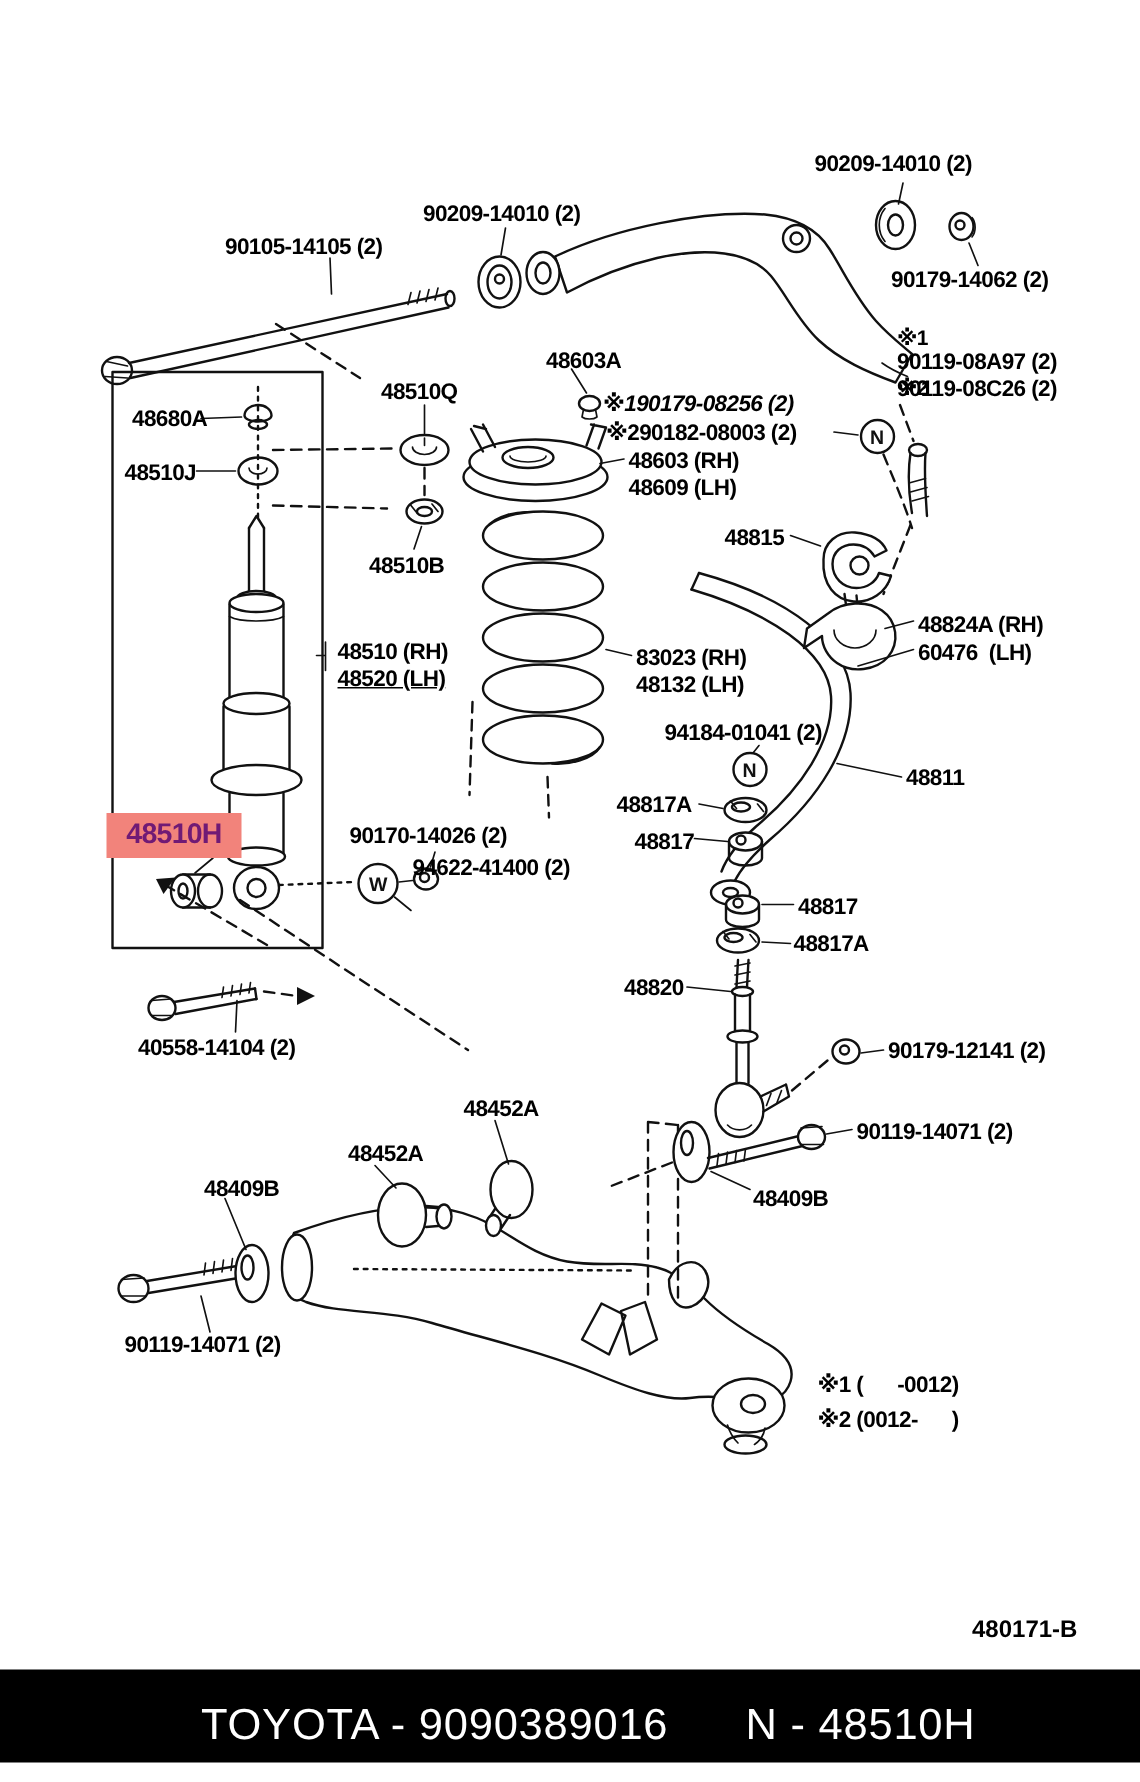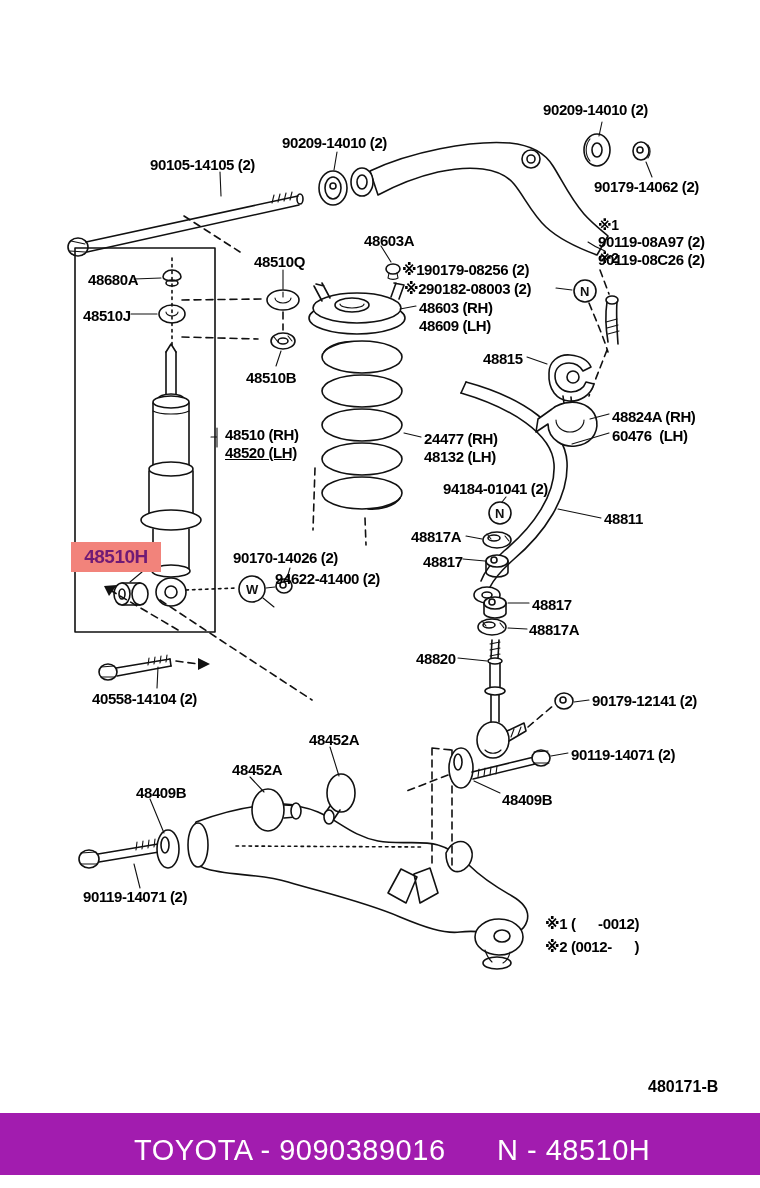--- a/index.html
+++ b/index.html
@@ -6,21 +6,21 @@
   #stage{position:relative;width:760px;height:1188px;background:#ffffff;overflow:hidden;
          font-family:"Liberation Sans","DejaVu Sans",sans-serif;}
   #art{position:absolute;left:0;top:0;z-index:1;}
   .lbl{position:absolute;font:bold 15px/1.15 "Liberation Sans","DejaVu Sans",sans-serif;
        color:#000;white-space:pre;letter-spacing:-0.4px;z-index:2;}
   .lbl.sm{font-size:14px;}
   .hl{position:absolute;left:71px;top:542px;width:90px;height:30px;background:#f2837b;
       display:flex;align-items:center;justify-content:center;z-index:2;
       font:bold 19px "Liberation Sans","DejaVu Sans",sans-serif;color:#701a75;letter-spacing:-0.5px;}
   .figcode{position:absolute;left:648px;top:1078px;font:bold 16px "Liberation Sans","DejaVu Sans",sans-serif;z-index:2;}
-  #footerbar{position:absolute;left:0;top:1113px;width:760px;height:62px;background:#a21caf;z-index:3;}
+  #footerbar{position:absolute;left:0;top:1113px;width:760px;height:62px;background:#000000;z-index:3;}
   #footerbar span{position:absolute;top:0;line-height:75px;color:#fff;
       font:29px/75px "Liberation Sans","DejaVu Sans",sans-serif;letter-spacing:0.5px;}
   #footer-left{left:134px;}
   #footer-right{left:497px;}
   .s{stroke:#111;stroke-width:1.6;fill:none;stroke-linecap:round;stroke-linejoin:round;}
   .w{fill:#fff;}
   .d{stroke-dasharray:7 5;}
   .dd{stroke-dasharray:2.5 4;}
   .thin{stroke-width:1.1;}
   .sym{font:bold 13px "Liberation Sans","DejaVu Sans",sans-serif;fill:#111;stroke:none;}
@@ -280,38 +280,38 @@
       <path class="s thin" d="M568,753 L551,756 M500,793 L474,781"></path>
       <path class="s d" d="M448,775 L404,792"></path>
     </g>
   </svg>
 
   <div class="lbl" style="left:543px;top:101px;">90209-14010 (2)</div>
   <div class="lbl" style="left:594px;top:178px;">90179-14062 (2)</div>
   <div class="lbl" style="left:150px;top:156px;">90105-14105 (2)</div>
   <div class="lbl" style="left:282px;top:134px;">90209-14010 (2)</div>
   <div class="lbl" style="left:364px;top:232px;">48603A</div>
-  <div class="lbl" style="left:402px;top:261px;">※190179-08256 (2)</div>
+  <div class="lbl" style="left:402px;top:261px;font-style:italic;">※190179-08256 (2)</div>
   <div class="lbl" style="left:404px;top:280px;">※290182-08003 (2)</div>
   <div class="lbl" style="left:419px;top:299px;">48603 (RH)</div>
   <div class="lbl" style="left:419px;top:317px;">48609 (LH)</div>
   <div class="lbl sm" style="left:598px;top:217px;">※1</div>
   <div class="lbl" style="left:598px;top:233px;">90119-08A97 (2)</div>
   <div class="lbl sm" style="left:598px;top:250px;">※2</div>
   <div class="lbl" style="left:598px;top:251px;">90119-08C26 (2)</div>
   <div class="lbl" style="left:483px;top:350px;">48815</div>
   <div class="lbl" style="left:612px;top:408px;">48824A (RH)</div>
   <div class="lbl" style="left:612px;top:427px;">60476  (LH)</div>
   <div class="lbl" style="left:88px;top:271px;">48680A</div>
   <div class="lbl" style="left:83px;top:307px;">48510J</div>
   <div class="lbl" style="left:254px;top:253px;">48510Q</div>
   <div class="lbl" style="left:246px;top:369px;">48510B</div>
   <div class="lbl" style="left:225px;top:426px;">48510 (RH)</div>
   <div class="lbl" style="left:225px;top:444px;text-decoration:underline;">48520 (LH)</div>
-  <div class="lbl" style="left:424px;top:430px;">24477 (RH)</div>
+  <div class="lbl" style="left:424px;top:430px;">83023 (RH)</div>
   <div class="lbl" style="left:424px;top:448px;">48132 (LH)</div>
   <div class="lbl" style="left:443px;top:480px;">94184-01041 (2)</div>
   <div class="lbl" style="left:411px;top:528px;">48817A</div>
   <div class="lbl" style="left:423px;top:553px;">48817</div>
   <div class="lbl" style="left:604px;top:510px;">48811</div>
   <div class="lbl" style="left:233px;top:549px;">90170-14026 (2)</div>
   <div class="lbl" style="left:275px;top:570px;text-align:center;">94622-41400 (2)</div>
   <div class="lbl" style="left:92px;top:690px;">40558-14104 (2)</div>
   <div class="lbl" style="left:532px;top:596px;">48817</div>
   <div class="lbl" style="left:529px;top:621px;">48817A</div>

